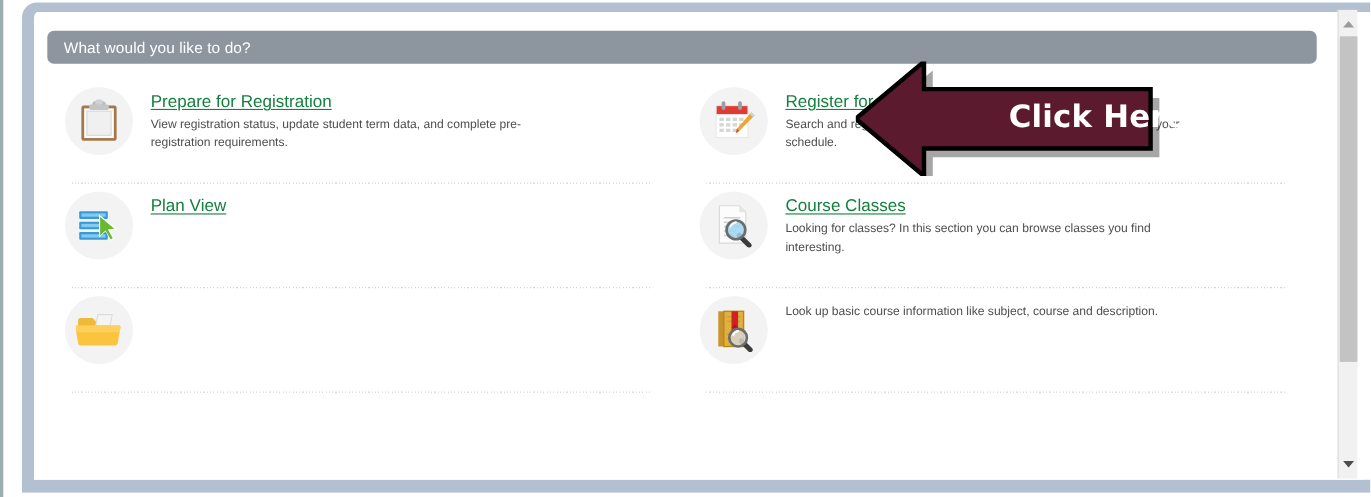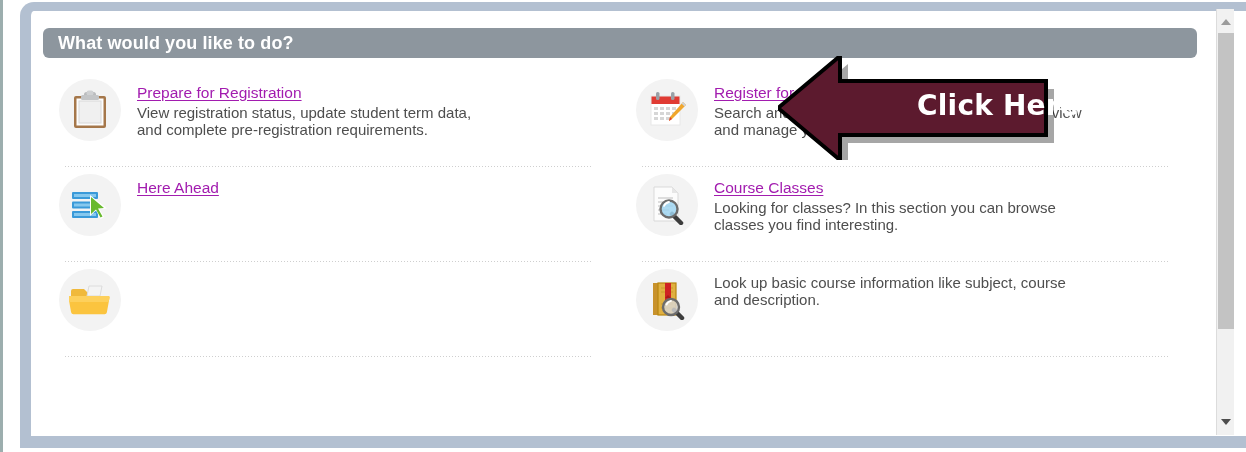--- a/index.html
+++ b/index.html
@@ -46,22 +46,22 @@
   #header-bar{
     position:absolute;
     left:43px;top:28px;
     width:1154px;height:30px;
     background:#8d969e;
     border-radius:6px;
     display:flex;align-items:center;
   }
   #header-title{
     color:#ffffff;
-    font-size:18px;
-    font-weight:bold;
+    font-size:14px;
+    font-weight:normal;
     padding-left:15px;
     letter-spacing:.1px;
     white-space:nowrap;
   }
 
   
   #options-grid{
     position:absolute;
     left:43px;top:72px;
     width:1154px;height:300px;
@@ -96,29 +96,29 @@
   }
   .icon-wrap svg{display:block;}
   .option-text{
     margin-left:16px;
     padding-top:4px;
     max-width:calc(100% - 115px);
   }
   .option-title{
     display:inline-block;
     font-size:15.5px;
-    color:#a21caf;
+    color:#15803d;
     text-decoration:underline;
     text-underline-offset:2px;
     cursor:pointer;
     line-height:20px;
     white-space:nowrap;
   }
   .option-desc{
-    font-size:15px;
+    font-size:11px;
     color:#4e4e4e;
     line-height:16.5px;
     margin-top:2px;
     max-width:360px;
   }
   .cell-right .option-desc{max-width:370px;}
 
   
   #scrollbar{
     position:absolute;
@@ -240,21 +240,21 @@
           <rect x="4" y="6" width="22" height="3" fill="#86c8ee"></rect>
           <rect x="2" y="13.5" width="26" height="7" rx="1" fill="#3a9ad9"></rect>
           <rect x="4" y="15.5" width="22" height="3" fill="#86c8ee"></rect>
           <rect x="2" y="23" width="26" height="7" rx="1" fill="#3a9ad9"></rect>
           <rect x="4" y="25" width="22" height="3" fill="#86c8ee"></rect>
           <polygon points="20,7 20,28 26,22.5 30.5,31 34,29 29.5,21 37,20.5" fill="#ffffff"></polygon>
           <polygon points="21,9 21,26 26,21.5 30.5,29.5 32.5,28.5 28,20.5 34,20" fill="#68b92e"></polygon>
         </svg>
       </div>
       <div class="option-text">
-        <a class="option-title">Here Ahead</a>
+        <a class="option-title">Plan View</a>
       </div>
     </div>
 
     <div class="option-cell cell-right">
       <div class="icon-wrap">
         <svg width="38" height="40" viewBox="0 0 38 40">
           <polygon points="6,2 24,2 30,8 30,36 6,36" fill="#fcfcfc" stroke="#d9d9d9"></polygon>
           <polygon points="24,2 30,8 24,8" fill="#e6e6e6"></polygon>
           <g stroke="#d0d0d0" stroke-width="1.4">
             <line x1="10" y1="13" x2="25" y2="13"></line>

